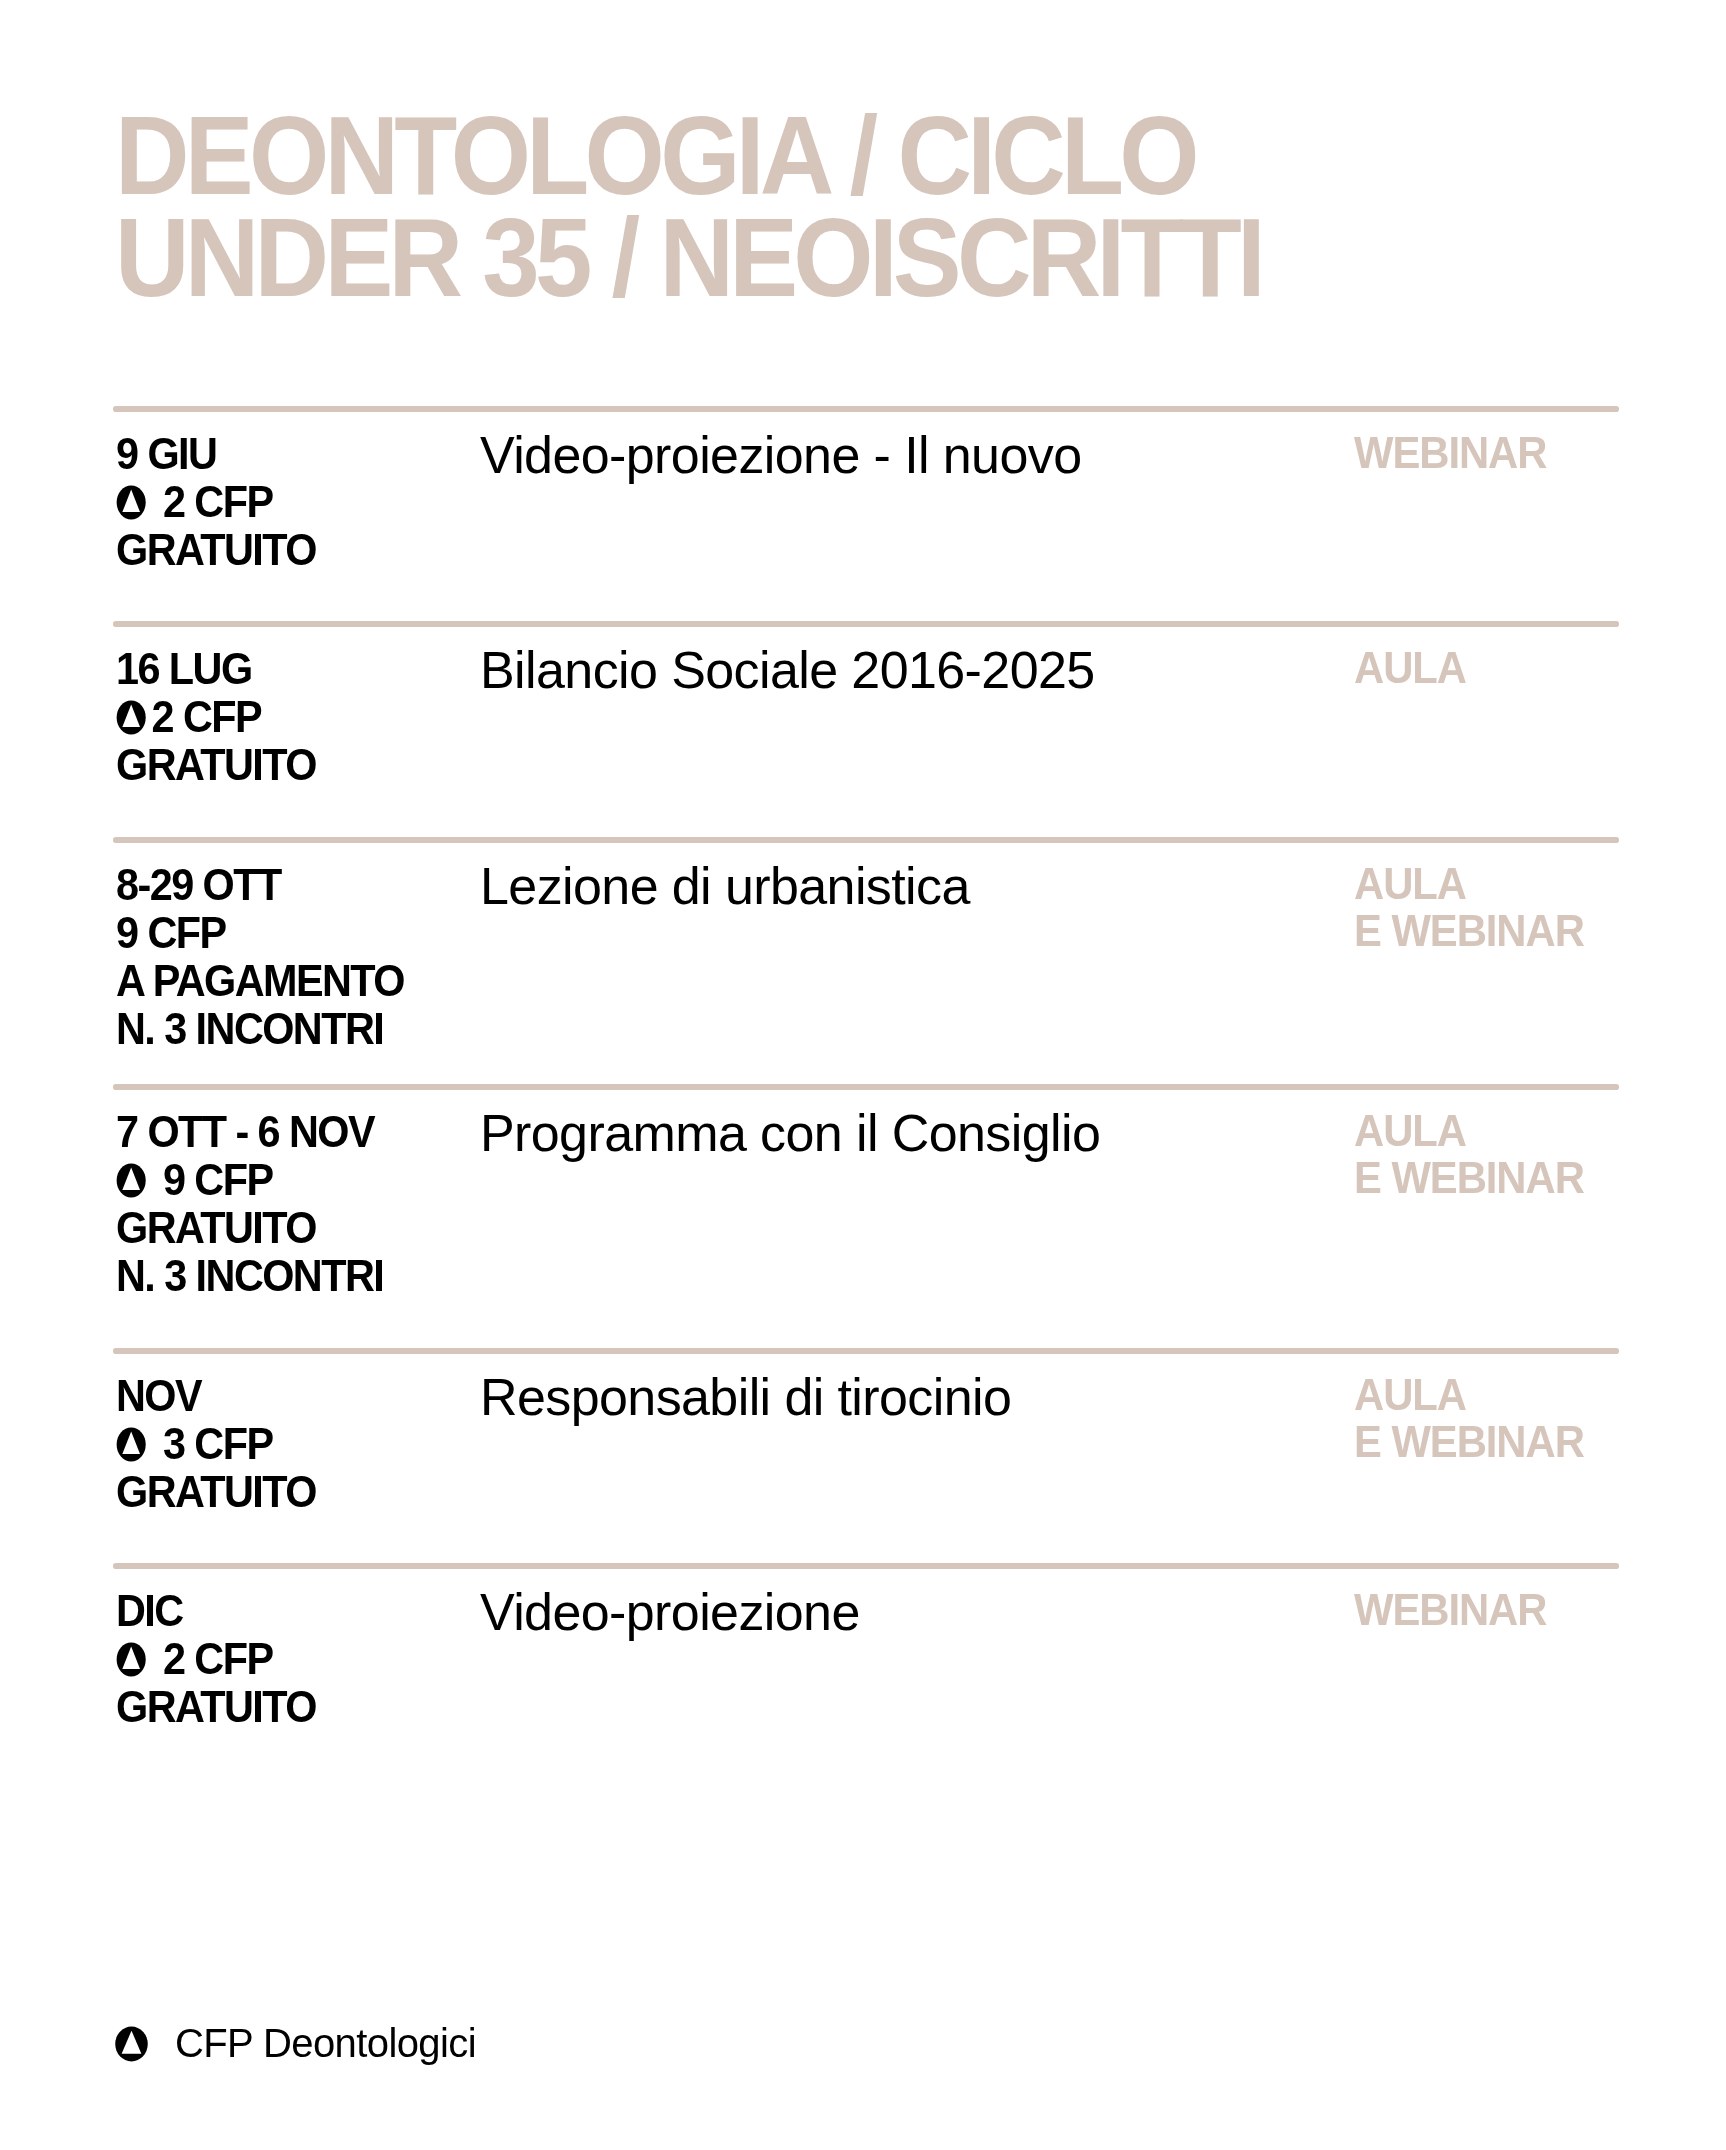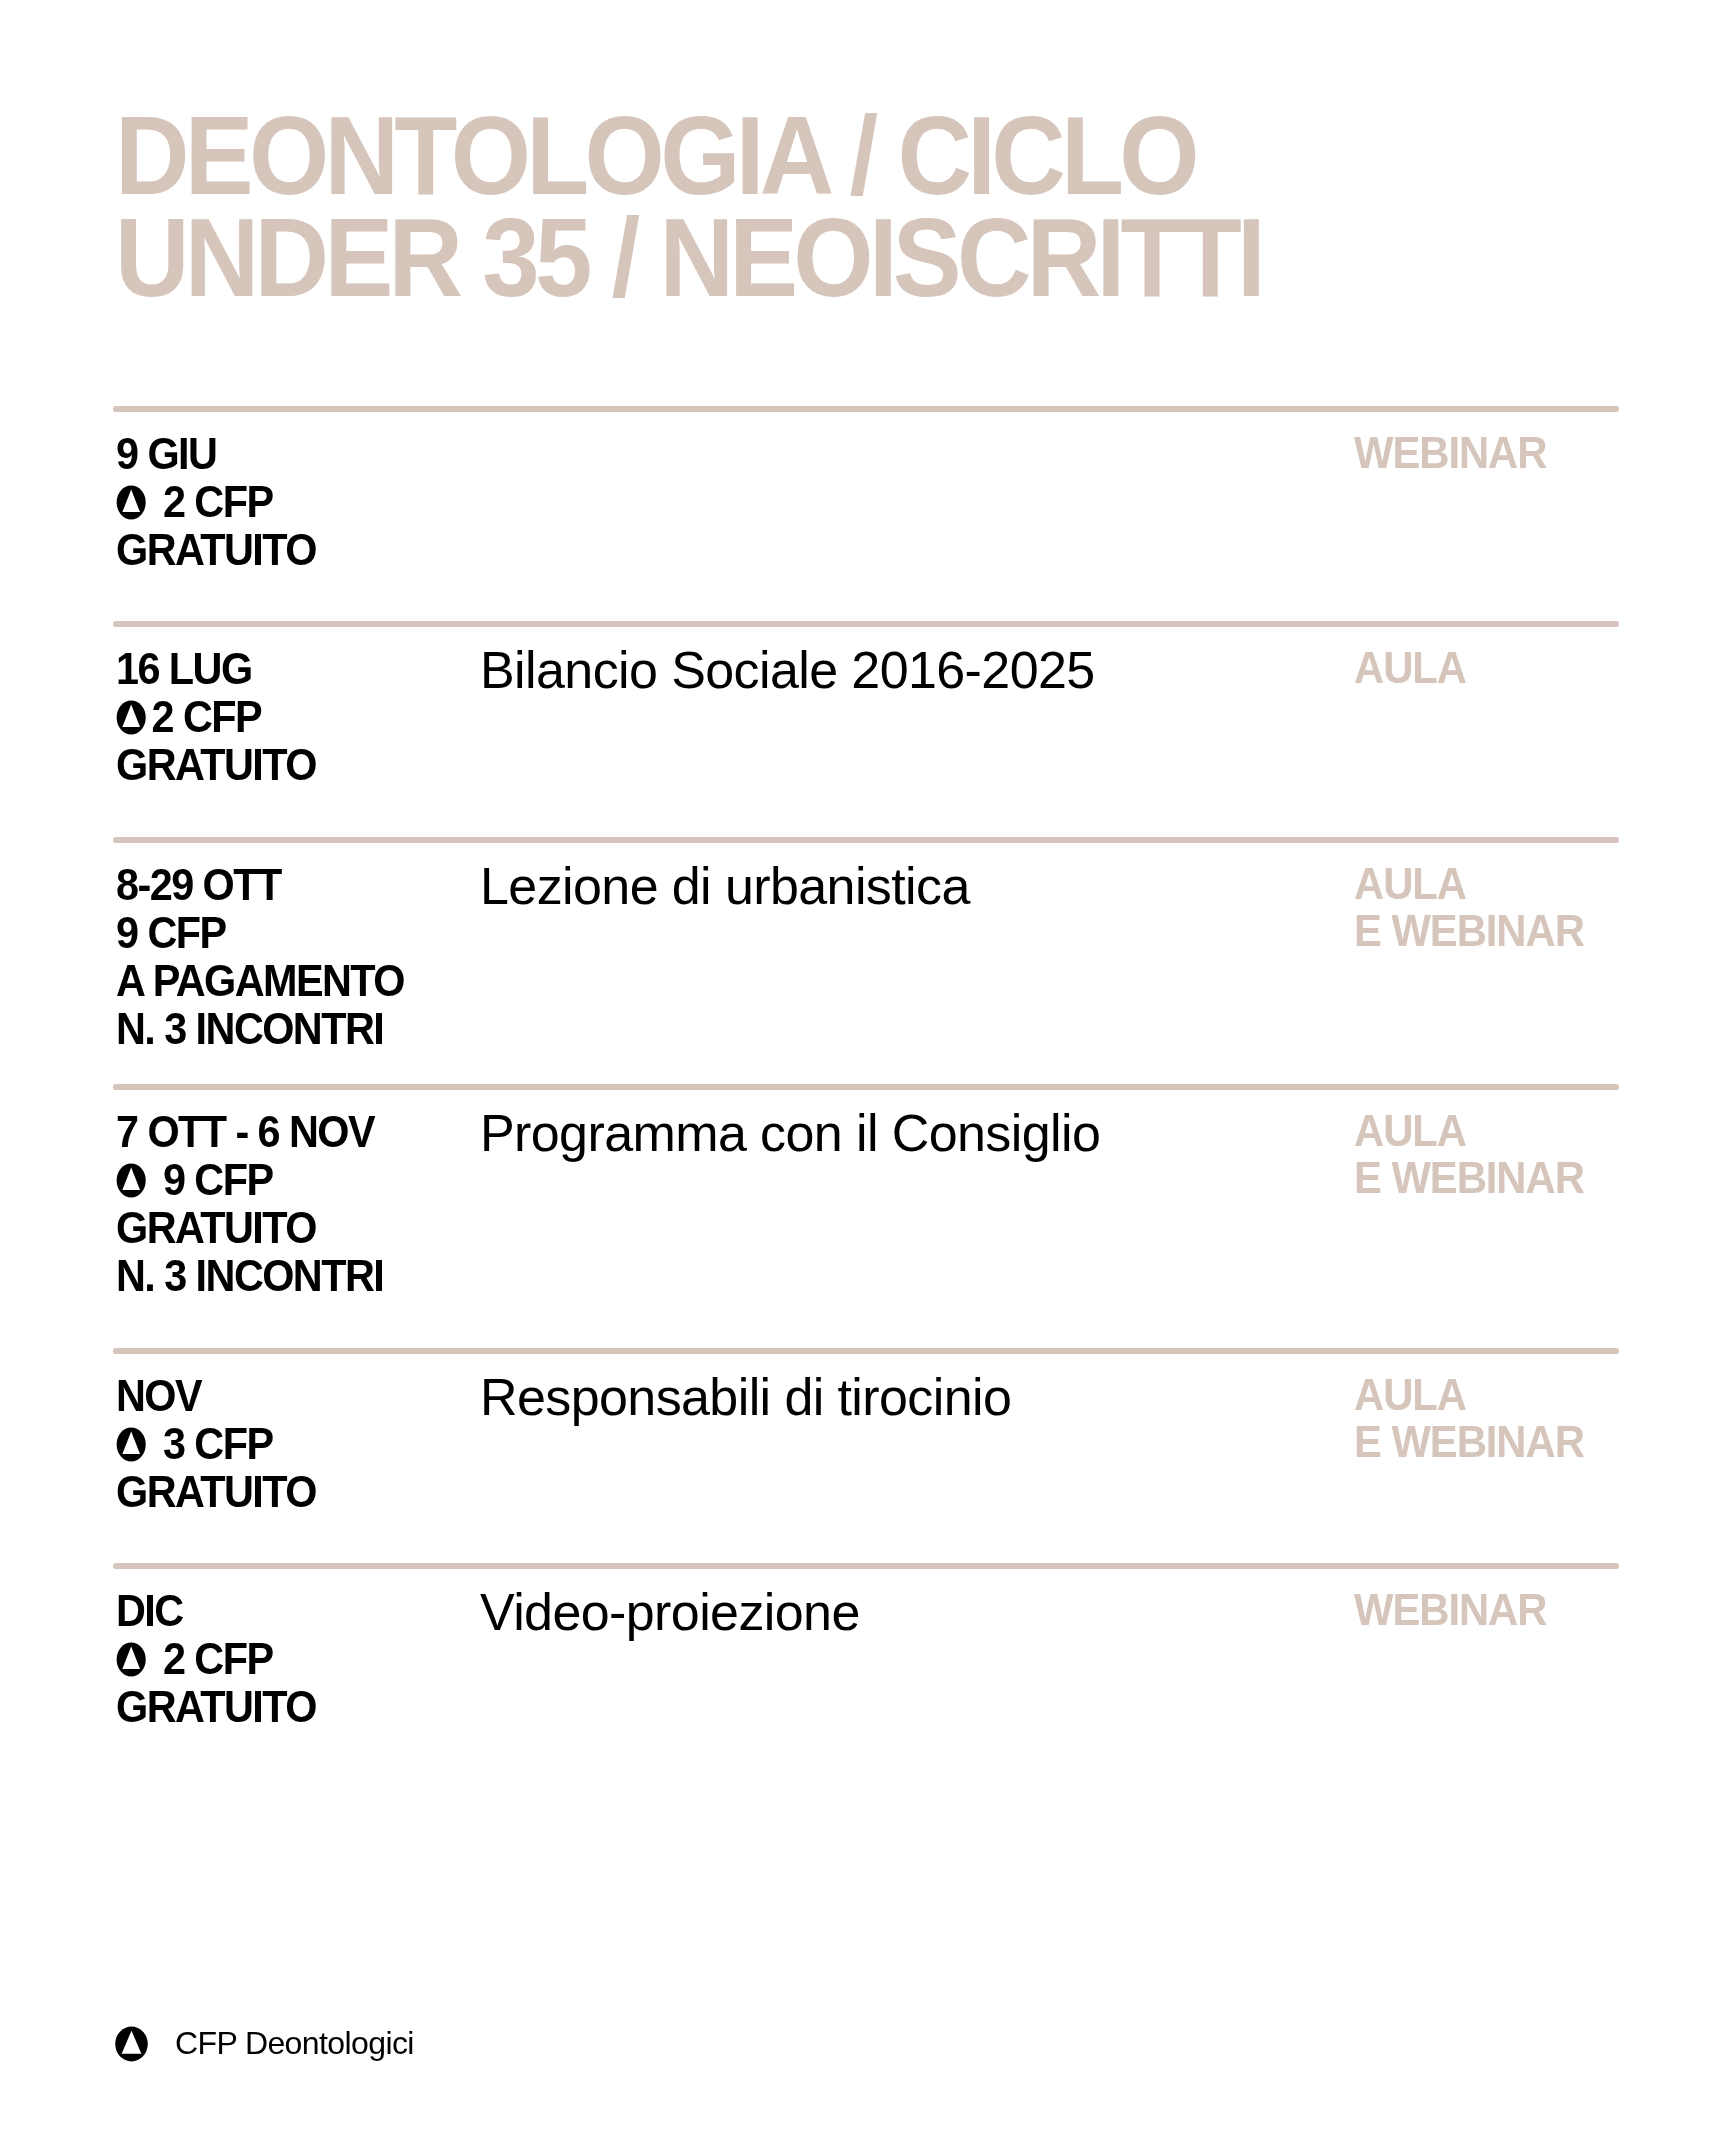--- a/index.html
+++ b/index.html
@@ -98,21 +98,21 @@
       transform-origin: left top;
     }
     .col-right .line { display: block; }
 
     .footer {
       position: absolute;
       left: 114px;
       top: 2018px;
       display: flex;
       align-items: center;
-      font-size: 32px;
+      font-size: 40px;
       line-height: 51px;
       letter-spacing: -0.6px;
       text-align: right;
     }
     .footer .cfp-icon {
       width: 35px;
       height: 36px;
       margin-right: 26px;
     }
   </style>
@@ -133,20 +133,21 @@
       <div class="line">
         <svg class="cfp-icon" viewBox="0 0 58 62">
             <ellipse cx="29" cy="31" rx="28" ry="30" fill="#000"></ellipse>
             <polygon points="29,8 12,48 46,48" fill="#fff"></polygon>
           </svg>
         <span>2 CFP</span>
       </div>
       <div class="line">GRATUITO</div>
     </div>
     <div class="col-mid">
+      <span class="line">Video-proiezione - Il nuovo</span>
     </div>
     <div class="col-right">
       <span class="line">WEBINAR</span>
     </div>
   </div>
 
   <div class="row" style="top:621px;">
     <div class="divider"></div>
     <div class="col-left">
       <div class="line">16 LUG</div>

